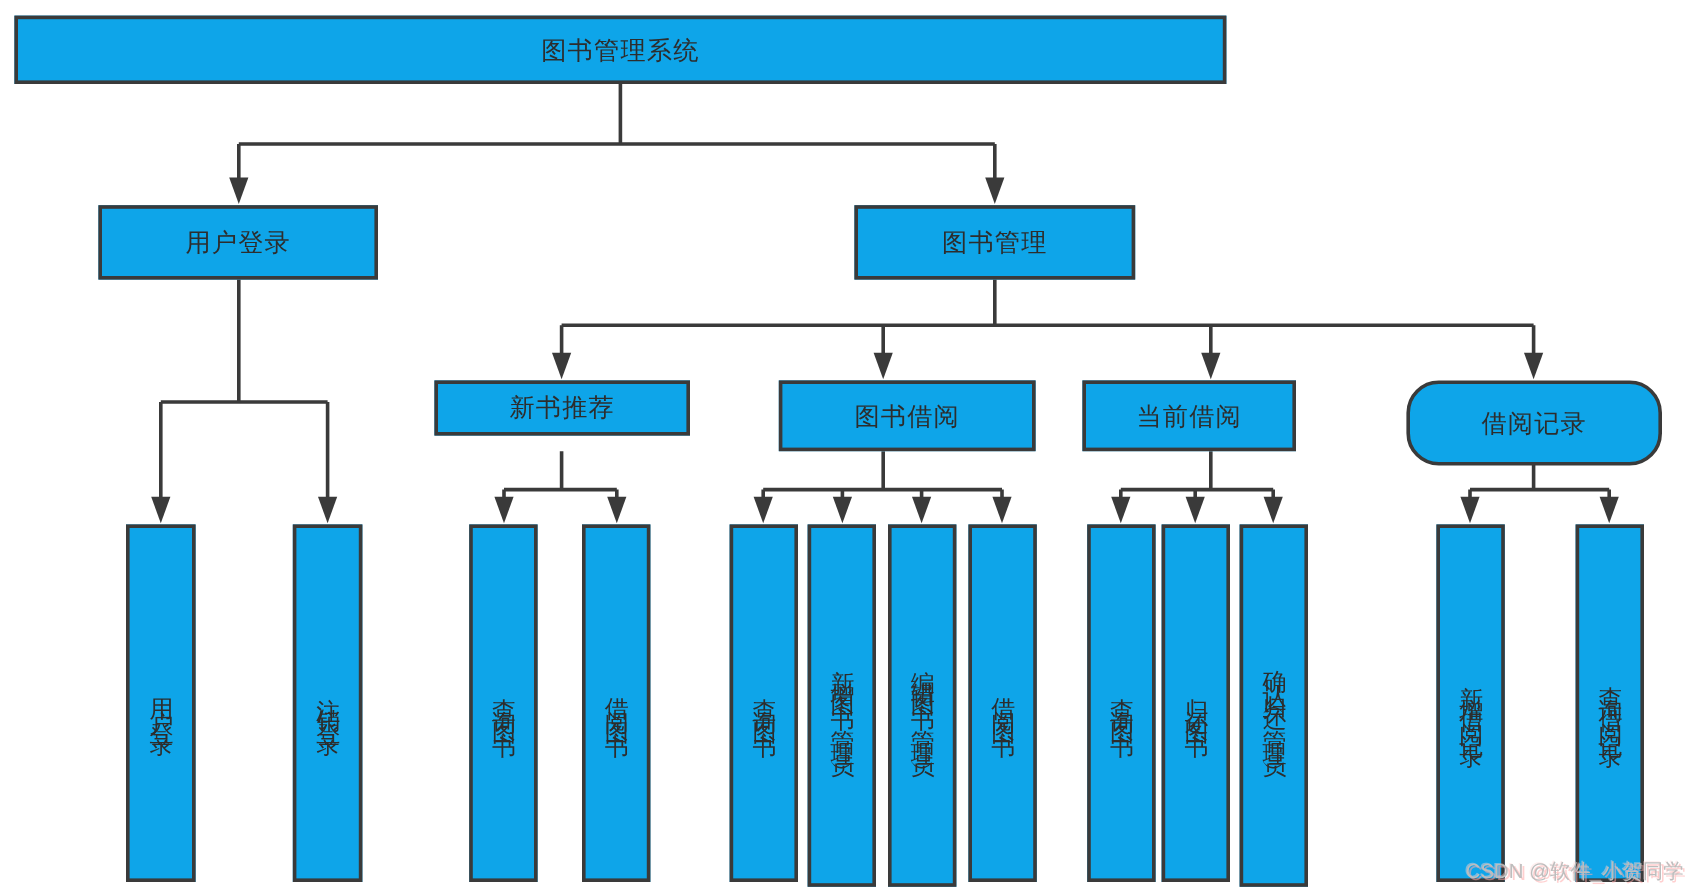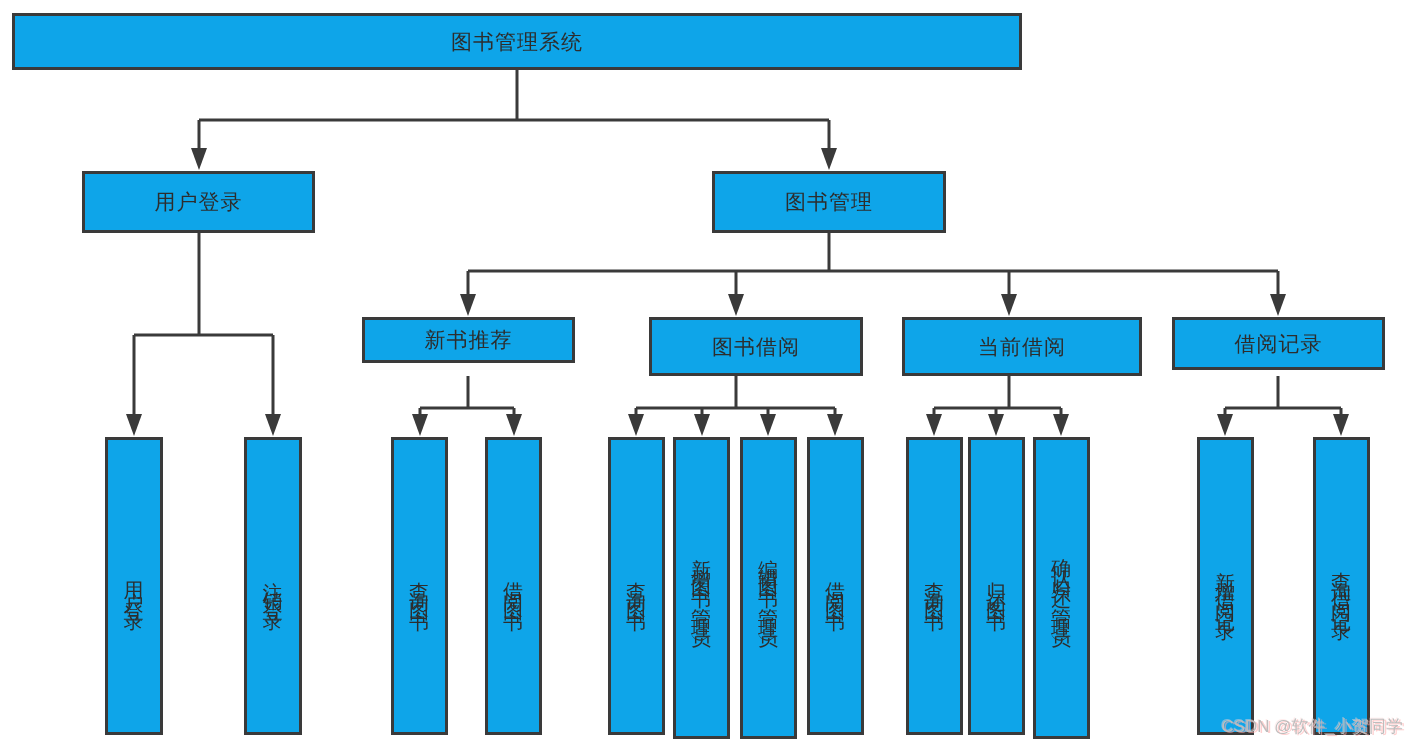--- a/index.html
+++ b/index.html
@@ -107,24 +107,24 @@
   <div class="box" style="left:712px; top:171px; width:234px; height:62px;">
     <span class="hlabel">图书管理</span>
   </div>
 
   <div class="box" style="left:362px; top:317px; width:213px; height:46px;">
     <span class="hlabel">新书推荐</span>
   </div>
   <div class="box" style="left:629px; top:317px; width:214px; height:59px;margin-left:20px;">
     <span class="hlabel">图书借阅</span>
   </div>
-  <div class="box" style="left:902px; top:317px; width:240px; height:59px;">
+  <div class="box" style="left:902px; top:317px; width:178px; height:59px;">
     <span class="hlabel">当前借阅</span>
   </div>
-  <div class="box" style="left:1172px; top:317px; width:213px; height:53px;">
+  <div class="box" style="left:1172px; top:317px; width:213px; height:71px;border-radius:27px;">
     <span class="hlabel">借阅记录</span>
   </div>
 
   <div class="box leaf" style="left:105px; top:437px; width:58px; height:298px;">
     <span class="vtext">用户登录</span>
   </div>
   <div class="box leaf" style="left:244px; top:437px; width:58px; height:298px;">
     <span class="vtext">注销登录</span>
   </div>
 

